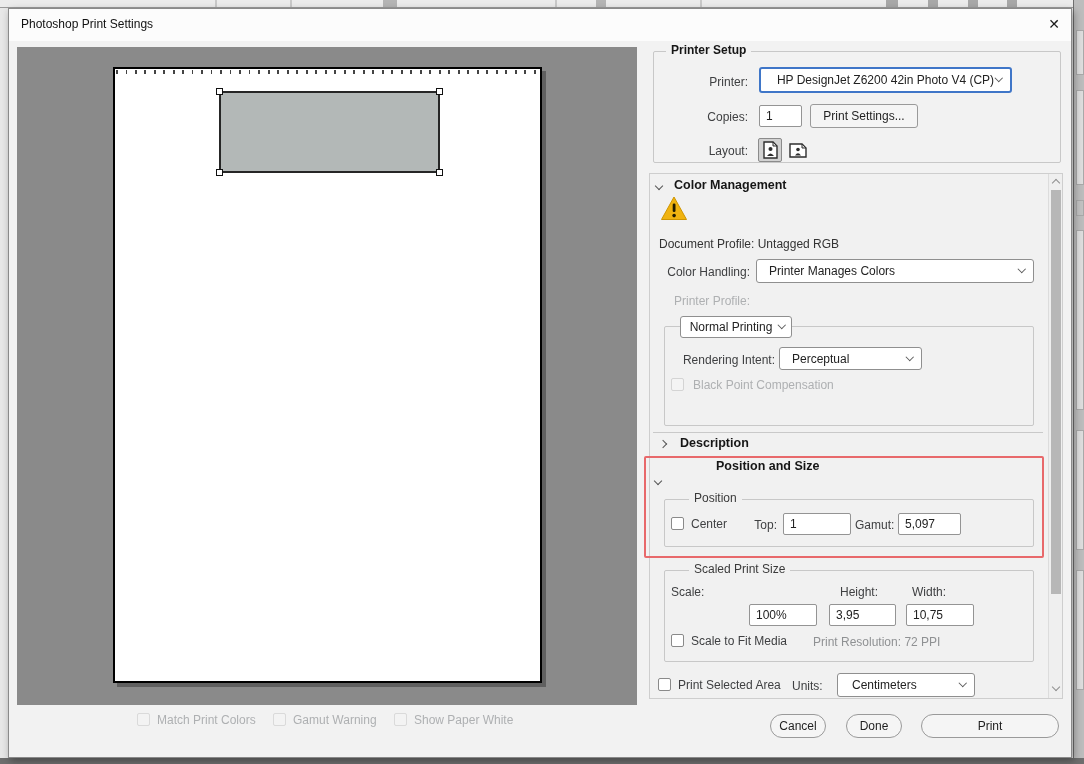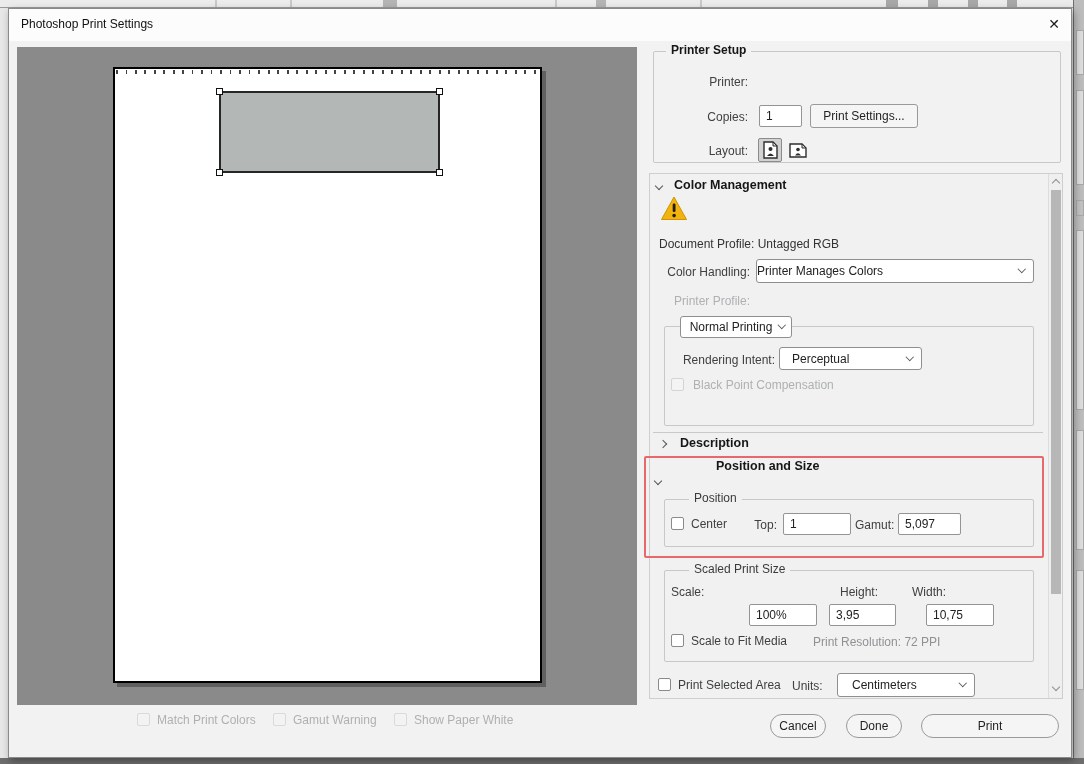--- a/index.html
+++ b/index.html
@@ -120,20 +120,24 @@
         <div class="handle" style="left:-5px;bottom:-5px;"></div>
         <div class="handle" style="right:-5px;bottom:-5px;"></div>
       </div>
     </div>
   </div>
 
   <div class="abs gbox" style="left:644px;top:42px;width:408px;height:112px;">
     <span class="legend bold" style="left:12px;">Printer Setup</span>
 
     <div class="abs label r" style="left:8px;top:23px;width:86px;">Printer:</div>
+    <div class="select focus" style="left:105px;top:15px;width:253px;height:26px;">
+      <span class="sel-text">HP DesignJet Z6200 42in Photo V4 (CP)</span>
+      <span class="chev down sel-chev"></span>
+    </div>
 
     <div class="abs label r" style="left:8px;top:58px;width:86px;">Copies:</div>
     <input class="abs tinput" style="left: 105px; top: 53px; width: 43px; height: 22px;" value="1">
     <div class="abs btn" style="left:156px;top:52px;width:108px;height:24px;border-radius:3px;">Print Settings...</div>
 
     <div class="abs label r" style="left:8px;top:92px;width:86px;">Layout:</div>
     <div class="abs icon-btn pressed" style="left:104px;top:86px;">
       <svg width="15" height="18" viewBox="0 0 15 18">
         <path d="M1 1 h9 l4 4 v12 h-13 z" fill="#fff" stroke="#2e2e2e" stroke-width="1.4"></path>
         <path d="M10 1 l4 4 h-4 z" fill="#d9d9d9" stroke="#2e2e2e" stroke-width="1"></path>
@@ -160,21 +164,21 @@
       <svg width="28" height="27" viewBox="0 0 28 27">
         <path d="M14 2 L26.5 24.5 H1.5 Z" fill="#F0B310" stroke="#cf9500" stroke-width="1" stroke-linejoin="round"></path>
         <rect x="12.7" y="8.5" width="2.8" height="8.5" rx="1.3" fill="#231c00"></rect>
         <circle cx="14.1" cy="20.6" r="1.8" fill="#231c00"></circle>
       </svg>
     </div>
 
     <div class="abs label" style="left:9px;top:63px;color:#333;">Document Profile: Untagged RGB</div>
 
     <div class="abs label r" style="left:0px;top:91px;width:100px;">Color Handling:</div>
-    <div class="select" style="left:106px;top:85px;width:278px;height:24px;justify-content:flex-start;">
+    <div class="select" style="left:106px;top:85px;width:278px;height:24px;justify-content:flex-start;padding-left:12px;">
       <span class="sel-text">Printer Manages Colors</span>
       <span class="chev down sel-chev"></span>
     </div>
 
     <div class="abs label r dis" style="left:0px;top:120px;width:100px;">Printer Profile:</div>
 
     <div class="abs gbox" style="left:14px;top:152px;width:370px;height:100px;">
       <div class="select" style="left:15px;top:-11px;width:112px;height:22px;background:#fff;">
         <span class="sel-text" style="margin-right:10px;">Normal Printing</span>
         <span class="chev down sel-chev" style="right:7px;"></span>
@@ -206,21 +210,21 @@
       <input class="abs tinput" style="left: 233px; top: 13px; width: 63px; height: 22px;" value="5,097">
     </div>
 
     <div class="abs gbox" style="left:14px;top:396px;width:370px;height:92px;">
       <span class="legend" style="left:24px;">Scaled Print Size</span>
       <div class="abs label" style="left:6px;top:14px;">Scale:</div>
       <div class="abs label" style="left:175px;top:14px;">Height:</div>
       <div class="abs label" style="left:247px;top:14px;">Width:</div>
       <input class="abs tinput" style="left: 84px; top: 33px; width: 68px; height: 22px;" value="100%">
       <input class="abs tinput" style="left: 164px; top: 33px; width: 67px; height: 22px;" value="3,95">
-      <input class="abs tinput" style="left: 241px; top: 33px; width: 68px; height: 22px; margin-left: 20px;" value="10,75">
+      <input class="abs tinput" style="left: 241px; top: 33px; width: 68px; height: 22px;" value="10,75">
       <div class="abs cb" style="left:6px;top:63px;"></div>
       <div class="abs label" style="left:26px;top:63px;">Scale to Fit Media</div>
       <div class="abs label muted" style="left:148px;top:64px;">Print Resolution: 72 PPI</div>
     </div>
 
     <div class="abs cb" style="left:8px;top:504px;"></div>
     <div class="abs label" style="left:28px;top:504px;">Print Selected Area</div>
     <div class="abs label" style="left:142px;top:505px;">Units:</div>
     <div class="select" style="left:187px;top:499px;width:138px;height:24px;justify-content:flex-start;padding-left:14px;">
       <span class="sel-text">Centimeters</span>

